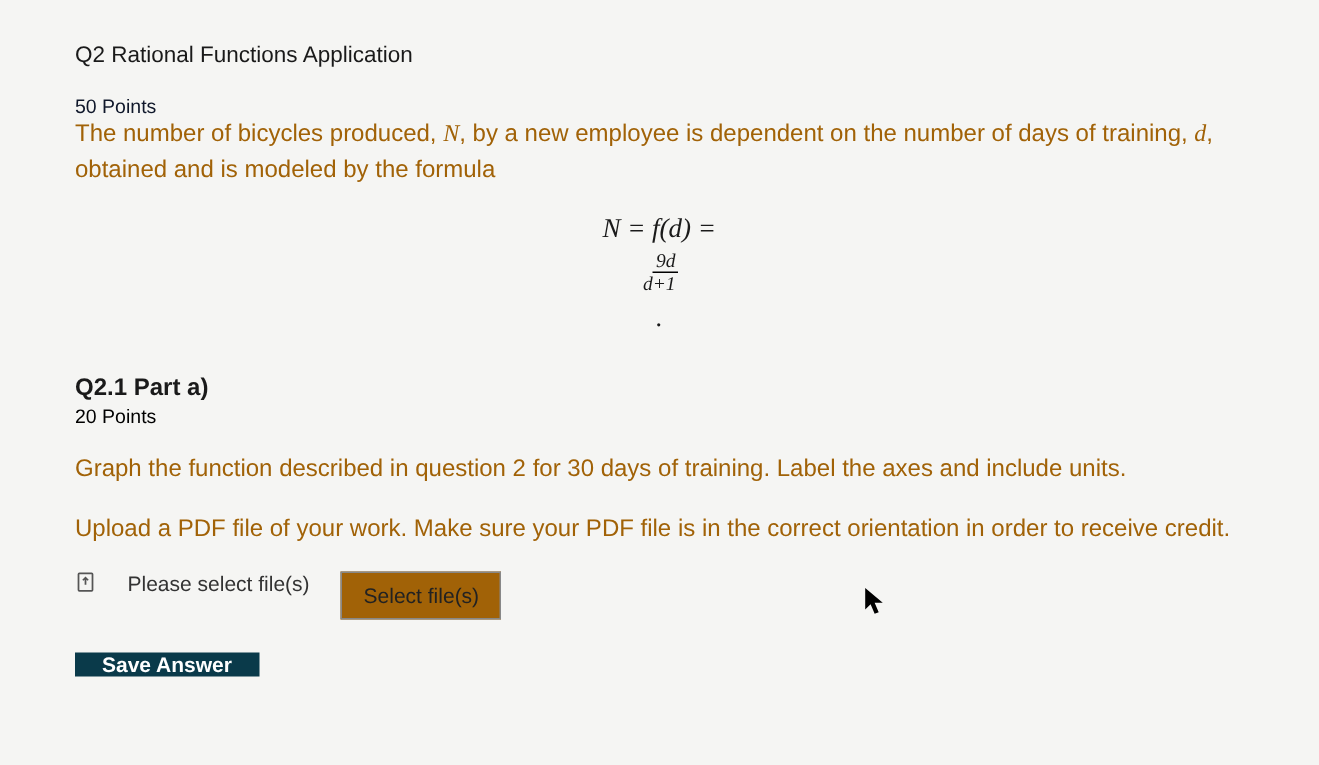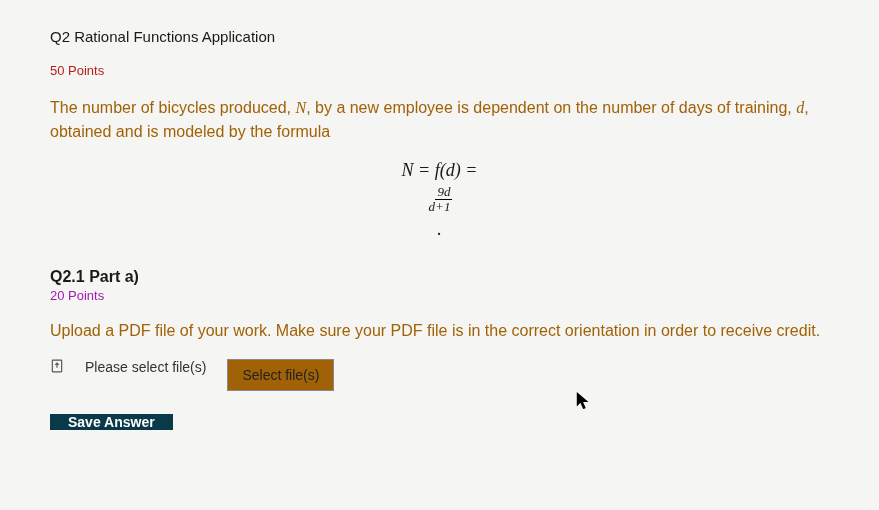--- a/index.html
+++ b/index.html
@@ -16,22 +16,21 @@
       color: #1a1a1a;
       position: relative;
     }
     .question-title {
       font-size: 15px;
       font-weight: 400;
       margin-bottom: 18px;
     }
     .points {
       font-size: 13px;
-      color: #b91c1c;
-      margin-bottom: 18px;
+      color: #0f172a;
     }
     .body-text {
       font-size: 16px;
       line-height: 1.5;
       color: #a16207;
       margin-bottom: 16px;
     }
     .formula {
       font-family: "Times New Roman", serif;
       font-size: 18px;
@@ -59,21 +58,21 @@
     .frac .den {
       padding: 0 2px;
     }
     .sub-title {
       font-size: 16px;
       font-weight: 700;
       margin-bottom: 2px;
     }
     .sub-points {
       font-size: 13px;
-      color: #a21caf;
+      color: #000000;
       margin-bottom: 16px;
     }
     .upload-row {
       display: flex;
       align-items: flex-start;
       gap: 21px;
       margin-bottom: 22px;
     }
     .upload-icon {
       width: 14px;
@@ -132,20 +131,21 @@
       <span class="den">d+1</span>
     </span>
     <span>.</span>
   </div>
 </div>
 
 <div>
   <h3 class="sub-title">Q2.1 Part a)</h3>
   <div class="sub-points">20 Points</div>
 
+  <p class="body-text">Graph the function described in question 2 for 30 days of training. Label the axes and include units.</p>
 
   <p class="body-text">Upload a PDF file of your work. Make sure your PDF file is in the correct orientation in order to receive credit.</p>
 
   <div class="upload-row">
     <svg class="upload-icon" viewBox="0 0 24 24" fill="none" stroke="#555" stroke-width="2">
       <rect x="4" y="2" width="16" height="20" rx="1"></rect>
       <path d="M12 7 L12 15 M9 10 L12 7 L15 10"></path>
     </svg>
     <span class="upload-label">Please select file(s)</span>
     <button class="select-btn">Select file(s)</button>

